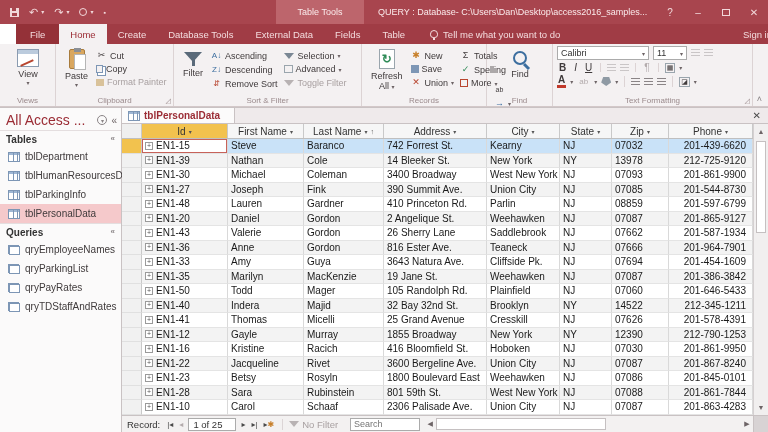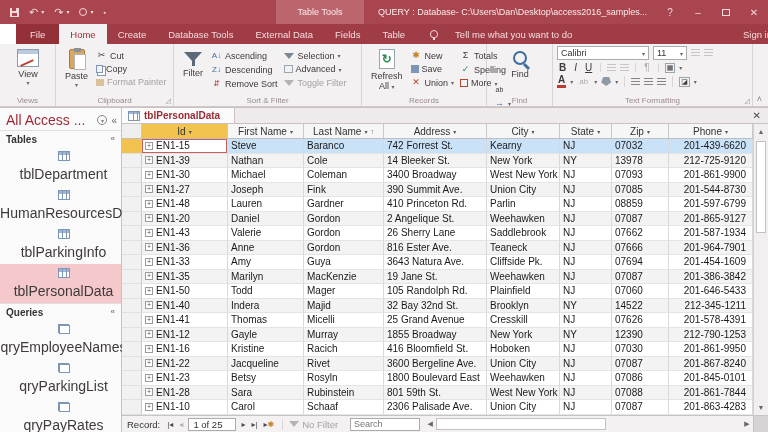--- a/index.html
+++ b/index.html
@@ -19,21 +19,21 @@
   .win-title { position:absolute; left:378px; top:0; height:24px; display:flex; align-items:center; font-size:9px; color:#FBEBEC; white-space:nowrap; max-width:280px; overflow:hidden; }
   .win-ctrl { position:absolute; right:0; top:0; height:24px; display:flex; }
   .win-ctrl span { width:28px; height:24px; display:flex; align-items:center; justify-content:center; font-size:10px; color:#F2D8DA; cursor:pointer; }
   .restore-ic { width:8px; height:7px; border:1px solid #F2D8DA; display:inline-block; }
 
   
   .tabrow { position:absolute; left:16px; top:24px; width:768px; height:20px; background:#A03C45; display:flex; align-items:stretch; color:#F4DCDE; font-size:9.5px; }
   .rtab { padding:0 11px; display:flex; align-items:center; cursor:pointer; }
   .rtab.file { background:#943138; padding:0 14px; }
   .rtab.active { background:#F4F1F2; color:#9B2C35; }
-  .tellme { display:flex; align-items:center; gap:17px; padding-left:14px; cursor:pointer; }
+  .tellme { display:flex; align-items:center; gap:5px; padding-left:14px; cursor:pointer; }
   .bulb { width:8px; height:8px; border:1px solid #F4DCDE; border-radius:50% 50% 40% 40%; position:relative; }
   .bulb:after { content:""; position:absolute; left:2px; bottom:-3px; width:2px; height:2px; background:#F4DCDE; }
   .signin { margin-left:auto; padding:0 12px; display:flex; align-items:center; cursor:pointer; }
 
   
   .ribbon { position:absolute; left:0; top:44px; width:768px; height:63px; background:#F4F1F2; border-bottom:1px solid #D3C8C9; display:flex; }
   .group { position:relative; height:100%; border-right:1px solid #DCD3D4; display:flex; flex-direction:column; padding:3px 3px 12px 4px; }
   .glabel { position:absolute; bottom:1px; left:0; right:0; text-align:center; font-size:8px; color:#9A8A8C; white-space:nowrap; }
   .launcher { position:absolute; bottom:1px; right:2px; font-size:7px; color:#9A8A8C; cursor:pointer; }
   .bigbtn { display:flex; flex-direction:column; align-items:center; justify-content:flex-start; padding:2px 5px; cursor:pointer; font-size:9px; color:#3F3A3B; }
@@ -75,21 +75,21 @@
   .main { position:absolute; left:0; top:107px; width:768px; height:325px; background:#E9E4E5; }
 
   
   .nav { position:absolute; left:0; top:0; width:122px; height:389px; background:#FBFAFA; border-right:1px solid #C9C2C3; border-top:1px solid #C9C2C3; }
   .nav-title { display:flex; align-items:center; padding:4px 4px 2px 6px; }
   .nav-title .t { color:#9B2C35; font-size:14px; white-space:nowrap; overflow:hidden; flex:1; }
   .nav-title .circ { width:10px; height:10px; border:1px solid #8a8486; border-radius:50%; font-size:6px; color:#8a8486; display:flex; align-items:center; justify-content:center; cursor:pointer; margin-right:4px; }
   .nav-title .shut { color:#6d6466; font-size:10px; cursor:pointer; }
   .nav-sec { display:flex; align-items:center; justify-content:space-between; padding:3px 6px 2px 6px; font-weight:bold; font-size:10px; color:#333; border-top:1px solid #E4DEDF; cursor:pointer; }
   .nav-sec .pin { color:#8a8486; font-size:8px; transform:scaleY(.8); }
-  .nav-item { display:flex; align-items:center; gap:5px; padding:4px 2px 4px 8px; font-size:14px; color:#3F3A3B; cursor:pointer;flex-direction:column; }
+  .nav-item { display:flex; align-items:center; gap:5px; padding:4px 2px 4px 8px; font-size:10px; color:#3F3A3B; cursor:pointer; }
   .nav-item.selected { background:#F5C9CB; }
   .tbl-ic { width:12px; height:10px; background:#fff; border:1px solid #7D96B5; position:relative; flex:0 0 auto; }
   .tbl-ic:before { content:""; position:absolute; left:0; top:0; right:0; height:2.5px; background:#9FB7D4; }
   .tbl-ic:after { content:""; position:absolute; left:3.5px; top:0; bottom:0; width:1px; background:#7D96B5; box-shadow:4px 0 0 #7D96B5; }
   .qry-ic { width:12px; height:10px; position:relative; flex:0 0 auto; }
   .qry-ic:before { content:""; position:absolute; left:0; top:0; width:9px; height:7px; background:#D8E2EE; border:1px solid #7D96B5; }
   .qry-ic:after { content:""; position:absolute; right:0; bottom:0; width:9px; height:7px; background:#fff; border:1px solid #7D96B5; }
 
   
   .doc { position:absolute; left:122px; top:0; width:646px; height:325px; background:#E9E4E5; }

